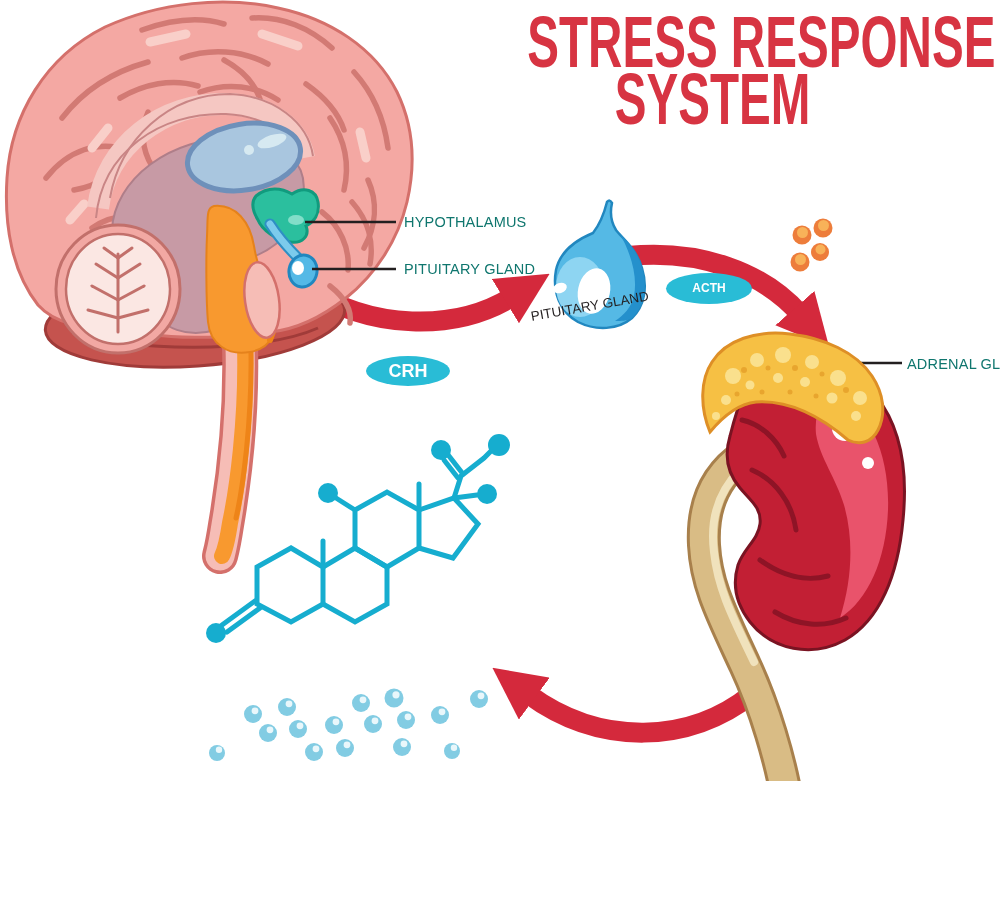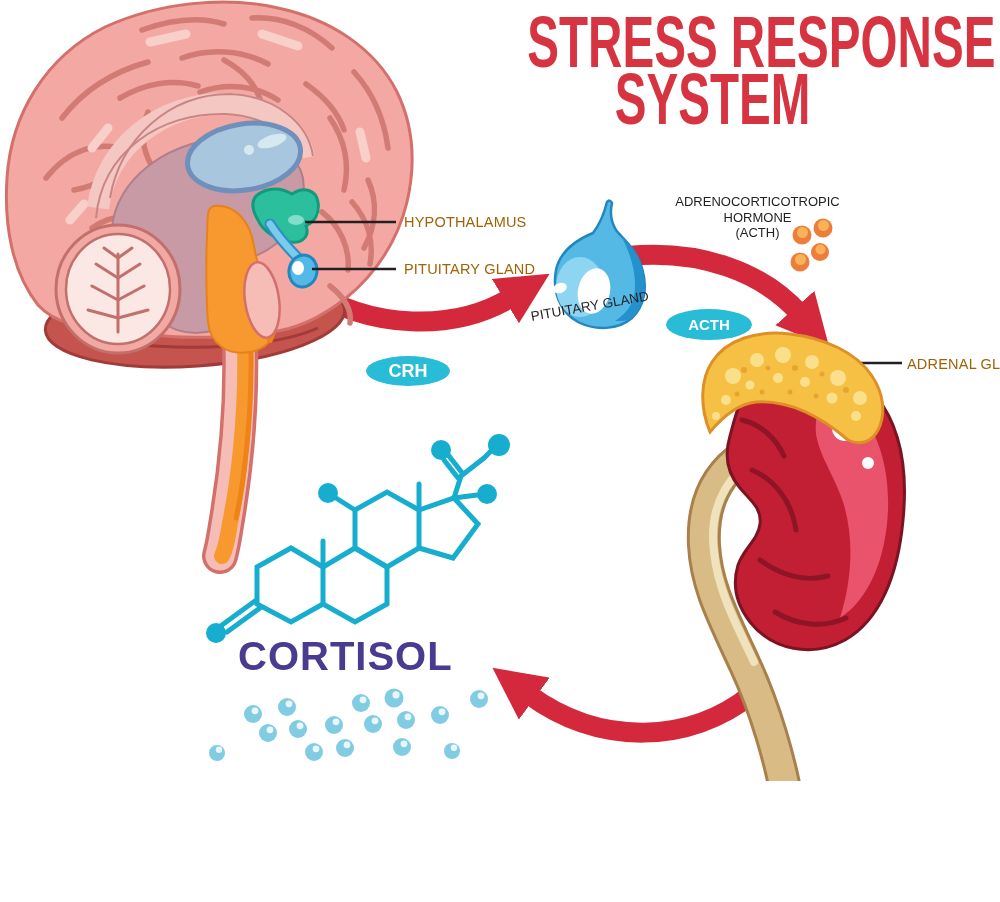--- a/index.html
+++ b/index.html
@@ -1,30 +1,30 @@
 <!DOCTYPE html>
 <html><head>
 <meta charset="utf-8">
 <style>
   html,body{margin:0;padding:0;background:#fff;}
   #stage{position:relative;width:1000px;height:781px;background:#ffffff;overflow:hidden;
          font-family:"Liberation Sans",sans-serif;}
   #art{position:absolute;left:0;top:0;}
   .abs{position:absolute;}
-  .lbl{color:#a16207;font-size:14.5px;letter-spacing:.2px;white-space:nowrap;}
+  .lbl{color:#0f766e;font-size:14.5px;letter-spacing:.2px;white-space:nowrap;}
   #title{left:440px;top:14px;width:545px;text-align:center;color:#D73442;font-weight:bold;
          font-size:70px;line-height:56px;transform:scale(.68,1.02);transform-origin:center top;
          white-space:nowrap;}
   #hormone-label{left:655px;top:194px;width:205px;text-align:center;font-size:13px;
                  line-height:15.5px;color:#231F20;}
   #pit-caption{left:531px;top:309px;width:140px;font-size:13.5px;color:#231F20;
                transform:rotate(-10deg);transform-origin:left center;white-space:nowrap;}
   .pill{border-radius:50%;background:#29BCD6;color:#fff;font-weight:bold;text-align:center;}
   #crh-pill{left:366px;top:336px;width:84px;height:30px;font-size:18px;line-height:30px;margin-top:20px;}
-  #acth-pill{left:666px;top:273px;width:86px;height:31px;font-size:15px;line-height:31px;margin-top:36px;}
+  #acth-pill{left:666px;top:273px;width:86px;height:31px;font-size:12px;line-height:31px;}
   #cortisol-label{left:238px;top:634px;font-size:40px;font-weight:bold;color:#4A3A90;
                   letter-spacing:1px;white-space:nowrap;}
   #wm-bar{left:0;top:822px;width:1000px;height:80px;background:#000;}
 </style>
 </head>
 <body>
 
 <div id="stage">
 
 <svg id="art" width="1000" height="902" viewBox="0 0 1000 902">
@@ -314,31 +314,25 @@
 
 <div id="title" class="abs">
   <div>STRESS RESPONSE</div>
   <div>SYSTEM</div>
 </div>
 
 <div class="abs lbl" style="left:404px;top:214px;">HYPOTHALAMUS</div>
 <div class="abs lbl" style="left:404px;top:261px;">PITUITARY GLAND</div>
 <div class="abs lbl" style="left:907px;top:356px;">ADRENAL GLAND</div>
 
-<div id="hormone-label" class="abs">
-  <div>ADRENOCORTICOTROPIC</div>
-  <div>HORMONE</div>
-  <div>(ACTH)</div>
-</div>
 
 <div id="pit-caption" class="abs">PITUITARY GLAND</div>
 
 <div id="crh-pill" class="abs pill">CRH</div>
 <div id="acth-pill" class="abs pill">ACTH</div>
 
-<div id="cortisol-label" class="abs">CORTISOL</div>
 
 <div id="wm-bar" class="abs">
   
   
 </div>
 
 </div>
 
 </body></html>

